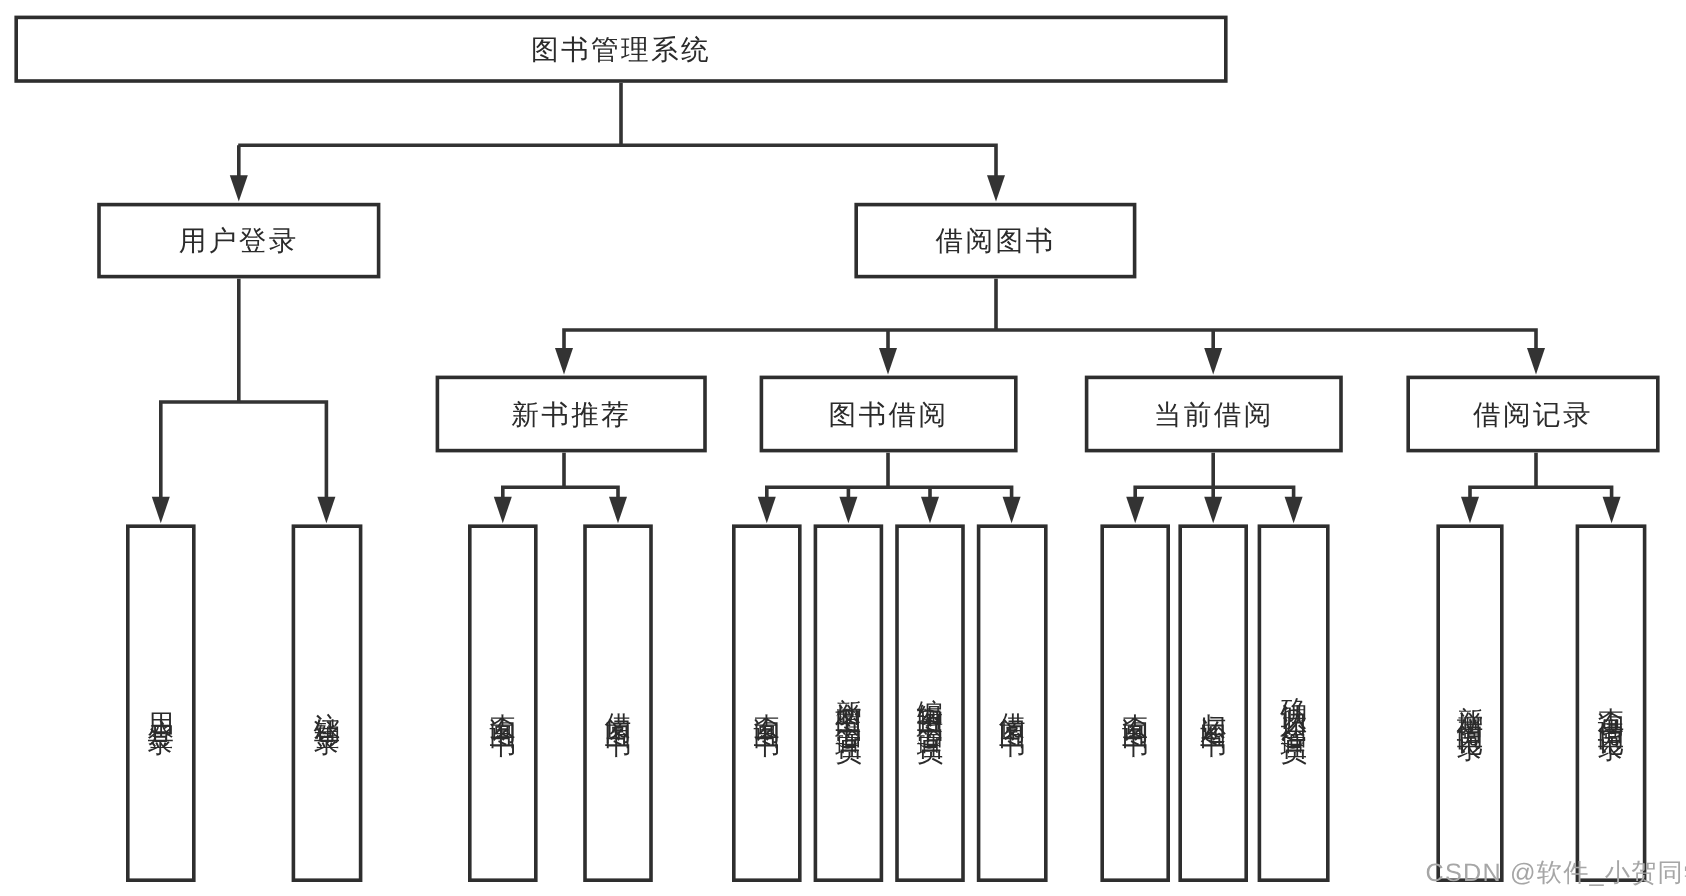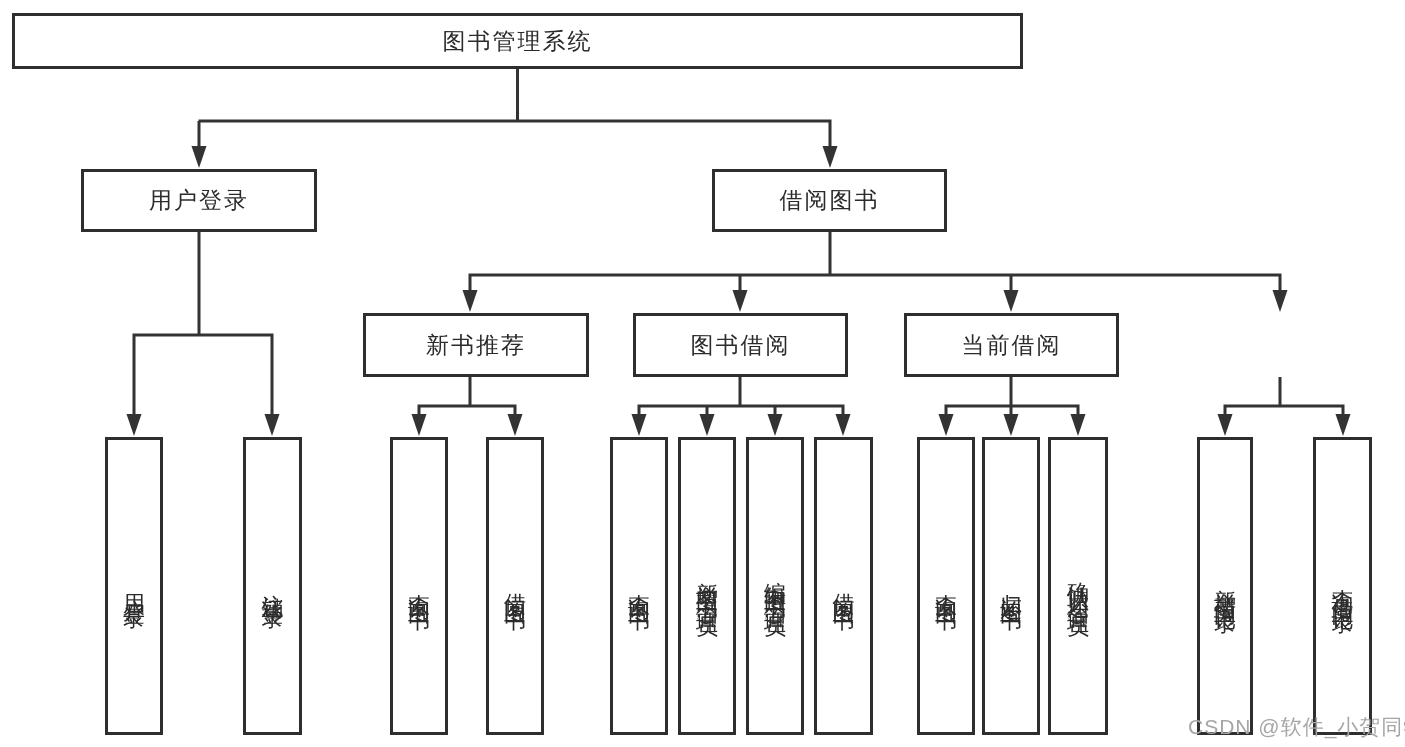--- a/index.html
+++ b/index.html
@@ -132,20 +132,23 @@
 
   <div class="box l3 l3-new h-label">
     <span>新书推荐</span>
   </div>
   <div class="box l3 l3-borrow h-label">
     <span>图书借阅</span>
   </div>
   <div class="box l3 l3-current h-label">
     <span>当前借阅</span>
   </div>
+  <div class="box l3 l3-records h-label">
+    <span>借阅记录</span>
+  </div>
 
   <div class="box leaf leaf-u1">
     <span>用户登录</span>
   </div>
   <div class="box leaf leaf-u2">
     <span>注销登录</span>
   </div>
   <div class="box leaf leaf-n1">
     <span>查询图书</span>
   </div>

